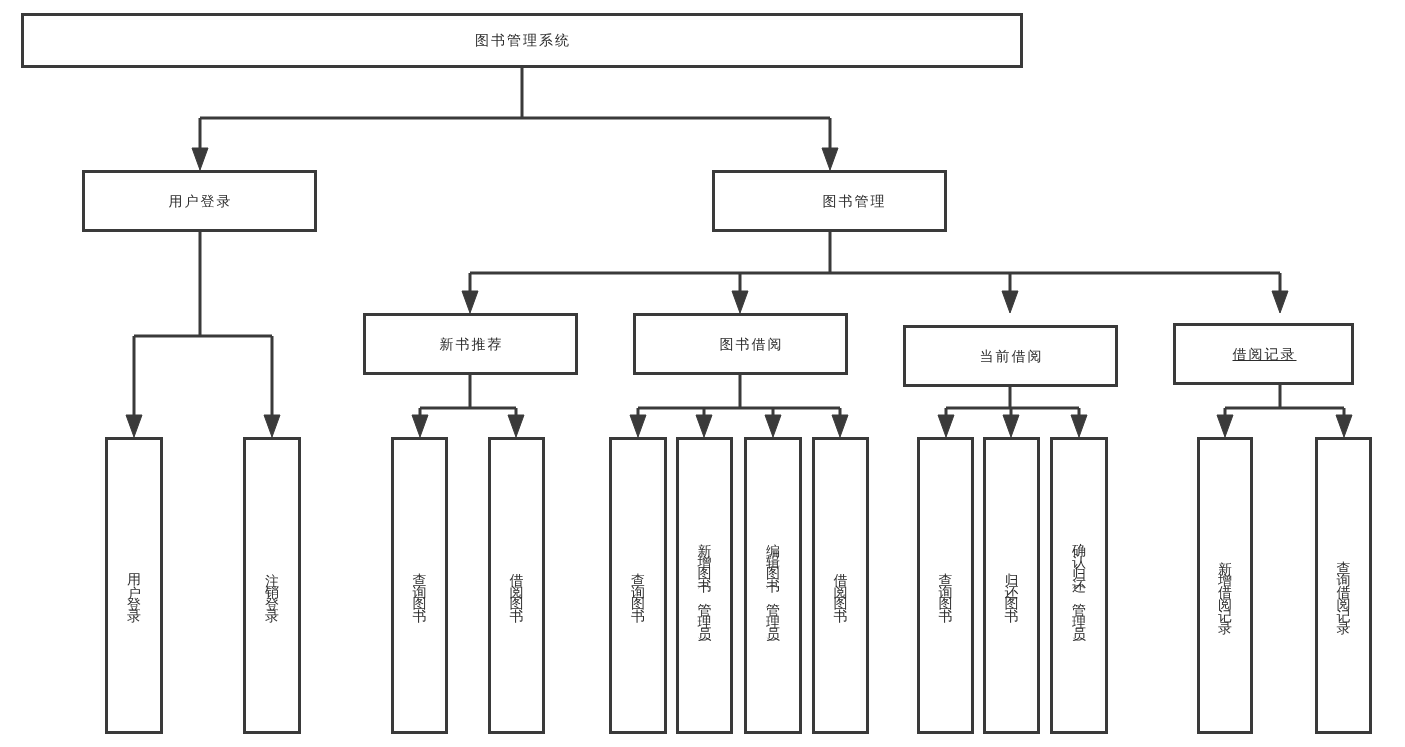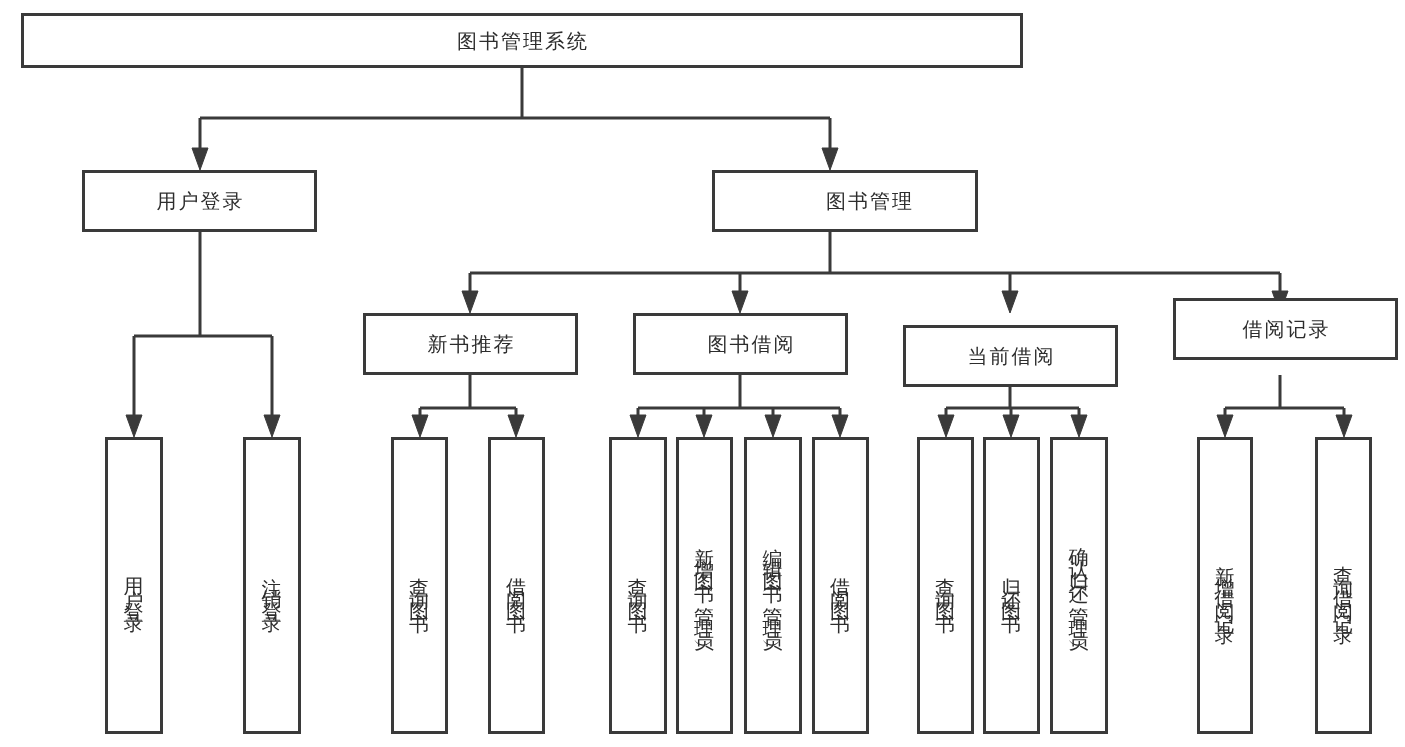--- a/index.html
+++ b/index.html
@@ -35,21 +35,21 @@
     stroke-width: 1;
   }
   .node {
     position: absolute;
     background: var(--boxbg);
     border: 3px solid var(--line);
     color: var(--text);
     display: flex;
     align-items: center;
     justify-content: center;
-    font-size: 20px;
+    font-size: 14px;
     line-height: 1.2;
     z-index: 2;
     text-align: right;
   }
   .node.h { letter-spacing: 2px; text-indent: 2px; }
   .node.v {
     writing-mode: vertical-rl;
     text-orientation: mixed;
     letter-spacing: 12px;
     white-space: nowrap;
@@ -117,26 +117,26 @@
     <g>
       <path d="M1280 375 L1280 408 M1225 408 L1344 408 M1225 408 L1225 417 M1344 408 L1344 417"></path>
       <polygon points="1225,437 1217,415 1233,415"></polygon>
       <polygon points="1344,437 1336,415 1352,415"></polygon>
     </g>
   </svg>
 
   <div class="node h" style="left:21px; top:13px; width:1002px; height:55px;">图书管理系统</div>
 
   <div class="node h" style="left:82px; top:170px; width:235px; height:62px;">用户登录</div>
-  <div class="node h" style="left:712px; top:170px; width:266px; height:62px;padding-left:48px;">图书管理</div>
+  <div class="node h" style="left:712px; top:170px; width:235px; height:62px;padding-left:48px;">图书管理</div>
 
   <div class="node h" style="left:363px; top:313px; width:215px; height:62px;">新书推荐</div>
   <div class="node h" style="left:633px; top:313px; width:215px; height:62px;padding-left:20px;">图书借阅</div>
   <div class="node h" style="left:903px; top:313px; width:215px; height:62px;margin-top:12px;">当前借阅</div>
-  <div class="node h" style="left:1173px; top:298px; width:225px; height:62px;">借阅记录</div>
+  <div class="node h" style="left:1173px; top:323px; width:181px; height:62px;text-decoration:underline;">借阅记录</div>
 
   <div class="node v" style="left:105px; top:437px; width:58px; height:297px;">用户登录</div>
   <div class="node v" style="left:243px; top:437px; width:58px; height:297px;">注销登录</div>
 
   <div class="node v" style="left:391px; top:437px; width:57px; height:297px;">查询图书</div>
   <div class="node v" style="left:488px; top:437px; width:57px; height:297px;">借阅图书</div>
 
   <div class="node v" style="left:609px; top:437px; width:58px; height:297px;">查询图书</div>
   <div class="node v" style="left:676px; top:437px; width:57px; height:297px;">新增图书（管理员）</div>
   <div class="node v" style="left:744px; top:437px; width:58px; height:297px;">编辑图书（管理员）</div>

